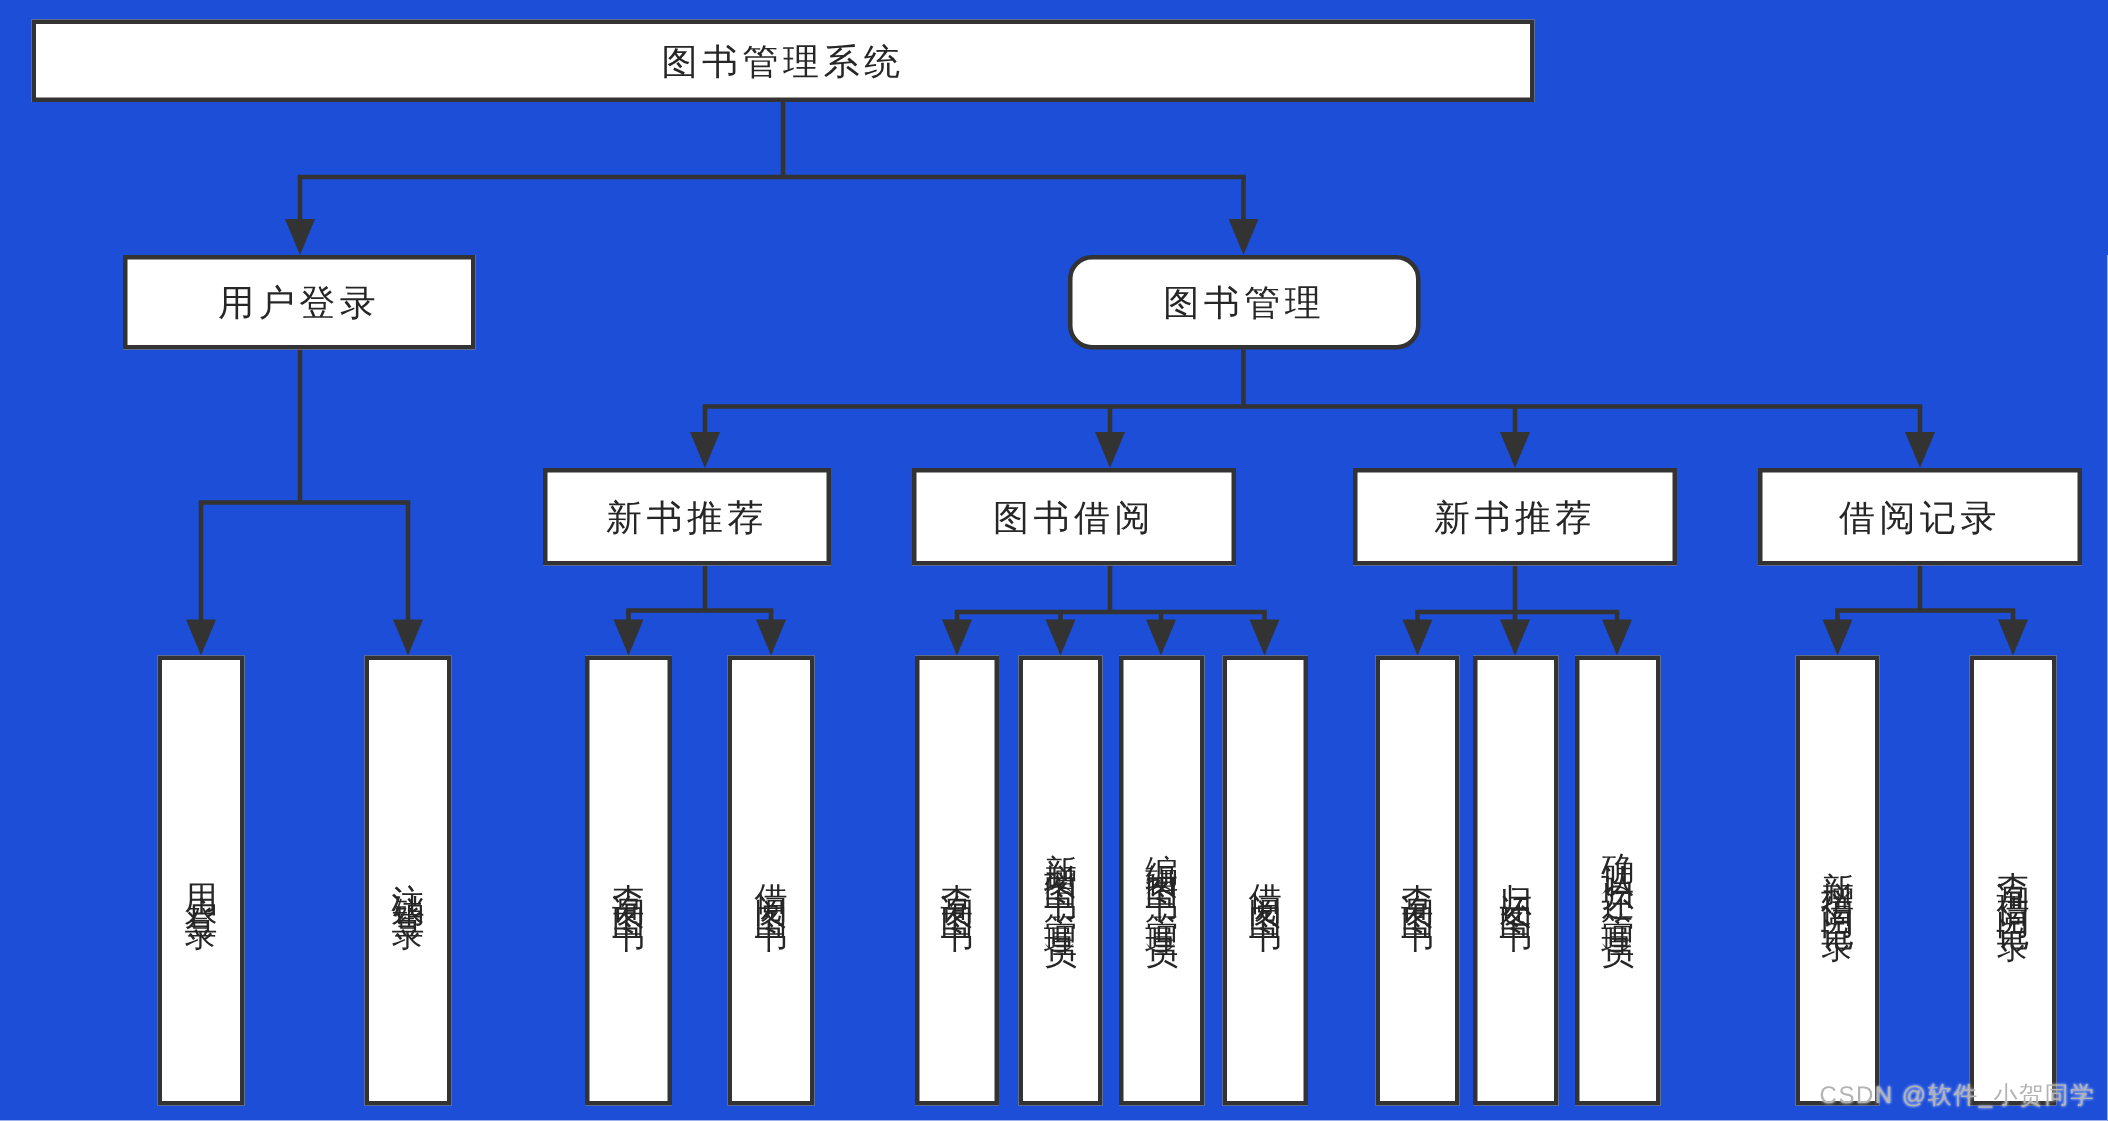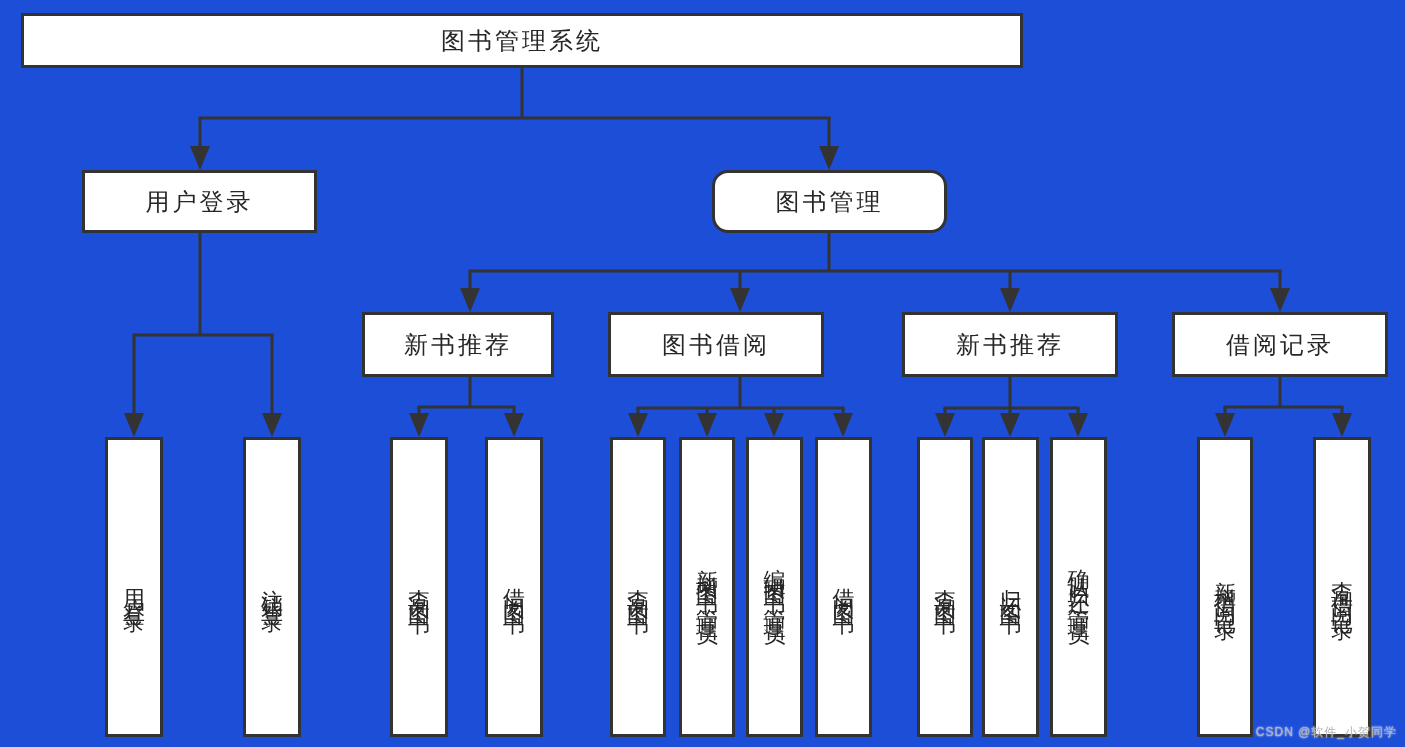--- a/index.html
+++ b/index.html
@@ -45,21 +45,21 @@
     font-size: 22px;
     letter-spacing: 8px;
     line-height: 1;
     color: #262626;
     z-index: 2;
   }
   .watermark {
     position: absolute;
     right: 8px;
     bottom: 6px;
-    font-size: 12px;
+    font-size: 16px;
     letter-spacing: 1px;
     color: #b3b3b3;
     text-shadow: 0 0 2px #ffffff;
     z-index: 5;
     white-space: nowrap;
   }
 </style>
 </head>
 <body>
 

